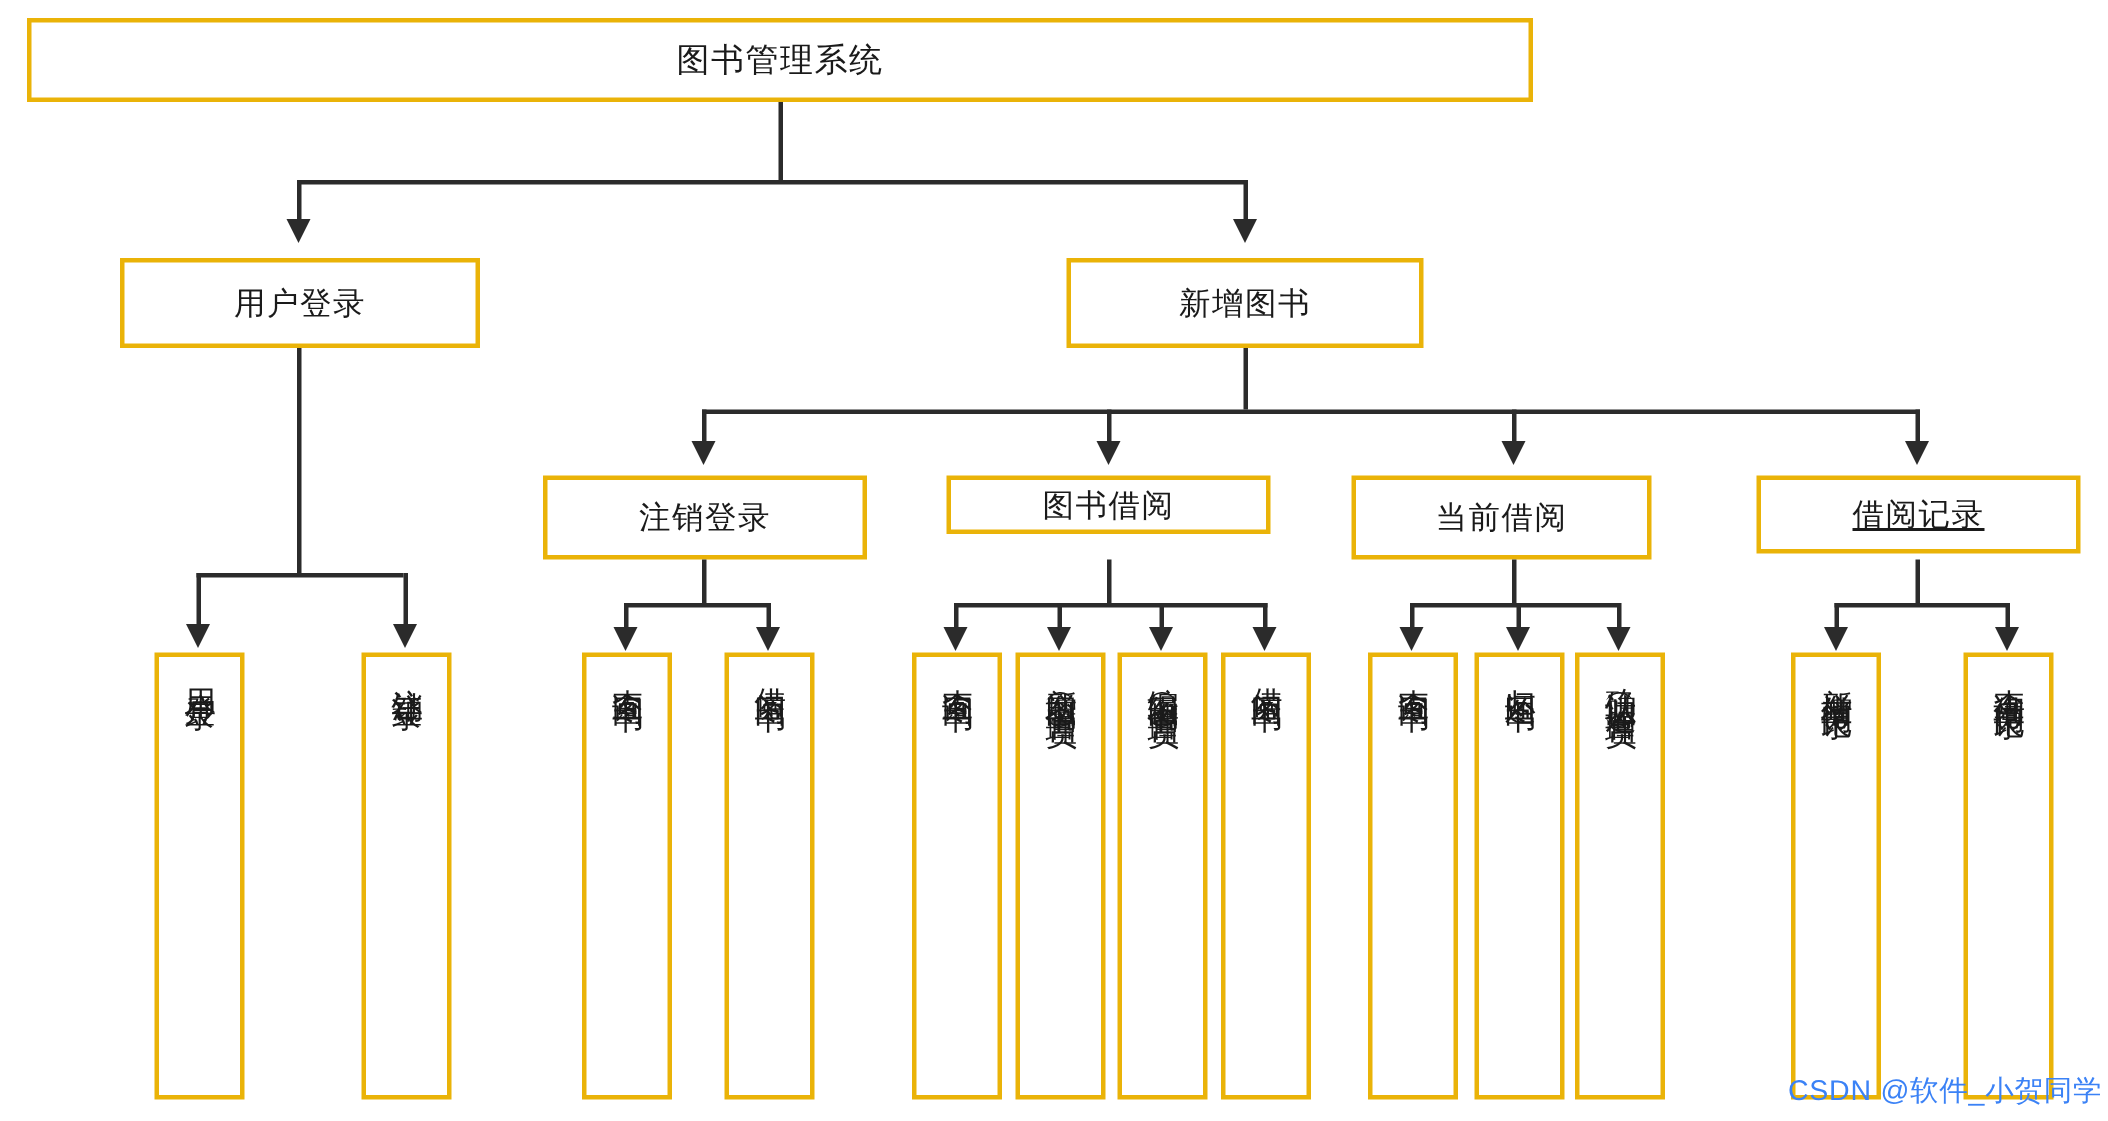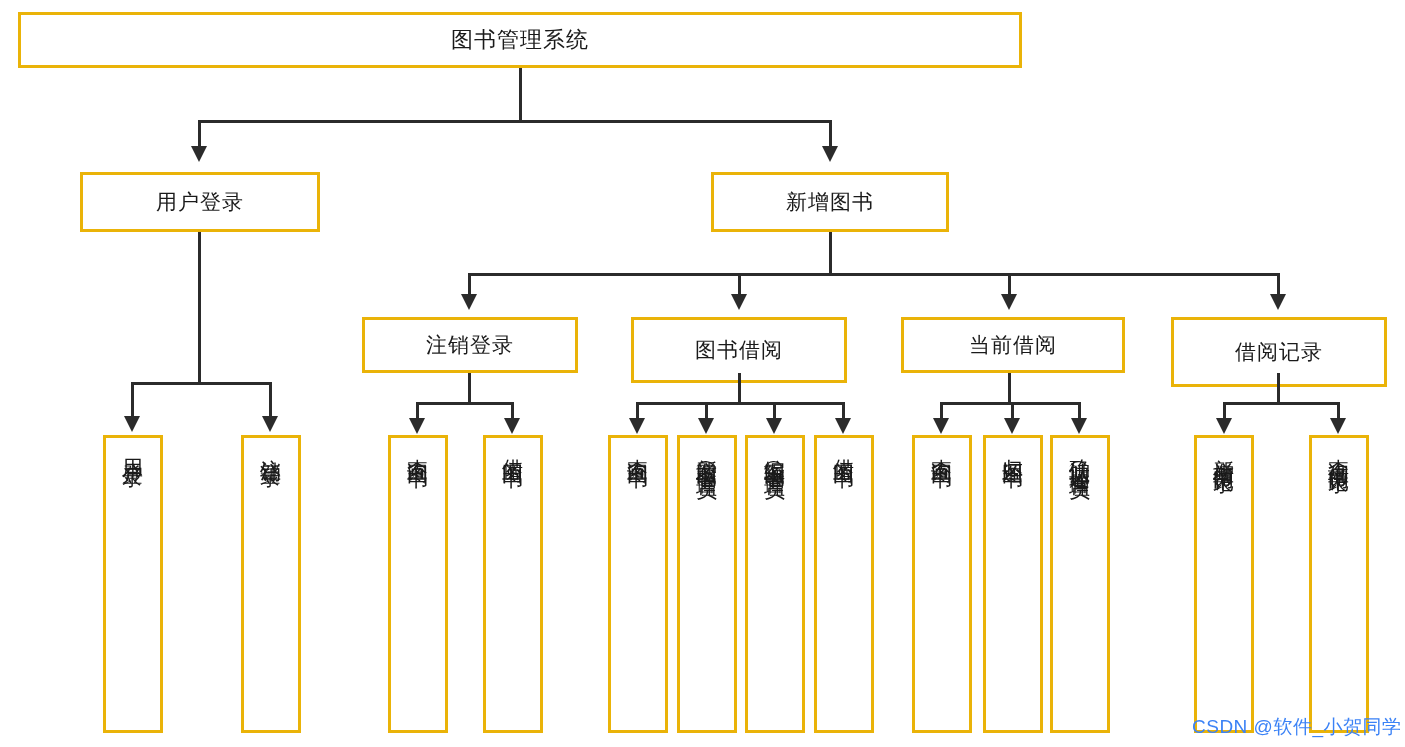--- a/index.html
+++ b/index.html
@@ -119,27 +119,27 @@
 
   <div class="edge v" style="left:1008px; top:273px; width:3px; height:23px;"></div>
   <div class="arrow" style="left:1001px; top:294px;"></div>
 
   <div class="edge v" style="left:1277px; top:273px; width:3px; height:23px;"></div>
   <div class="arrow" style="left:1270px; top:294px;"></div>
 
   <div class="node horiz" style="left:362px; top:317px; width:216px; height:56px;">
     <span>注销登录</span>
   </div>
-  <div class="node horiz" style="left:631px; top:317px; width:216px; height:66px;">
+  <div class="node horiz" style="left:631px; top:317px; width:216px; height:39px;">
     <span>图书借阅</span>
   </div>
-  <div class="node horiz" style="left:901px; top:317px; width:224px; height:56px;">
+  <div class="node horiz" style="left:901px; top:317px; width:200px; height:56px;">
     <span>当前借阅</span>
   </div>
-  <div class="node horiz" style="left:1171px; top:317px; width:216px; height:70px;">
+  <div class="node horiz" style="left:1171px; top:317px; width:216px; height:52px;text-decoration:underline;">
     <span>借阅记录</span>
   </div>
 
   <div class="edge v" style="left:468px; top:373px; width:3px; height:29px;"></div>
   <div class="edge h" style="left:416px; top:402px; width:98px; height:3px;"></div>
   <div class="edge v" style="left:416px; top:402px; width:3px; height:18px;"></div>
   <div class="arrow" style="left:409px; top:418px;"></div>
   <div class="edge v" style="left:511px; top:402px; width:3px; height:18px;"></div>
   <div class="arrow" style="left:504px; top:418px;"></div>
 

